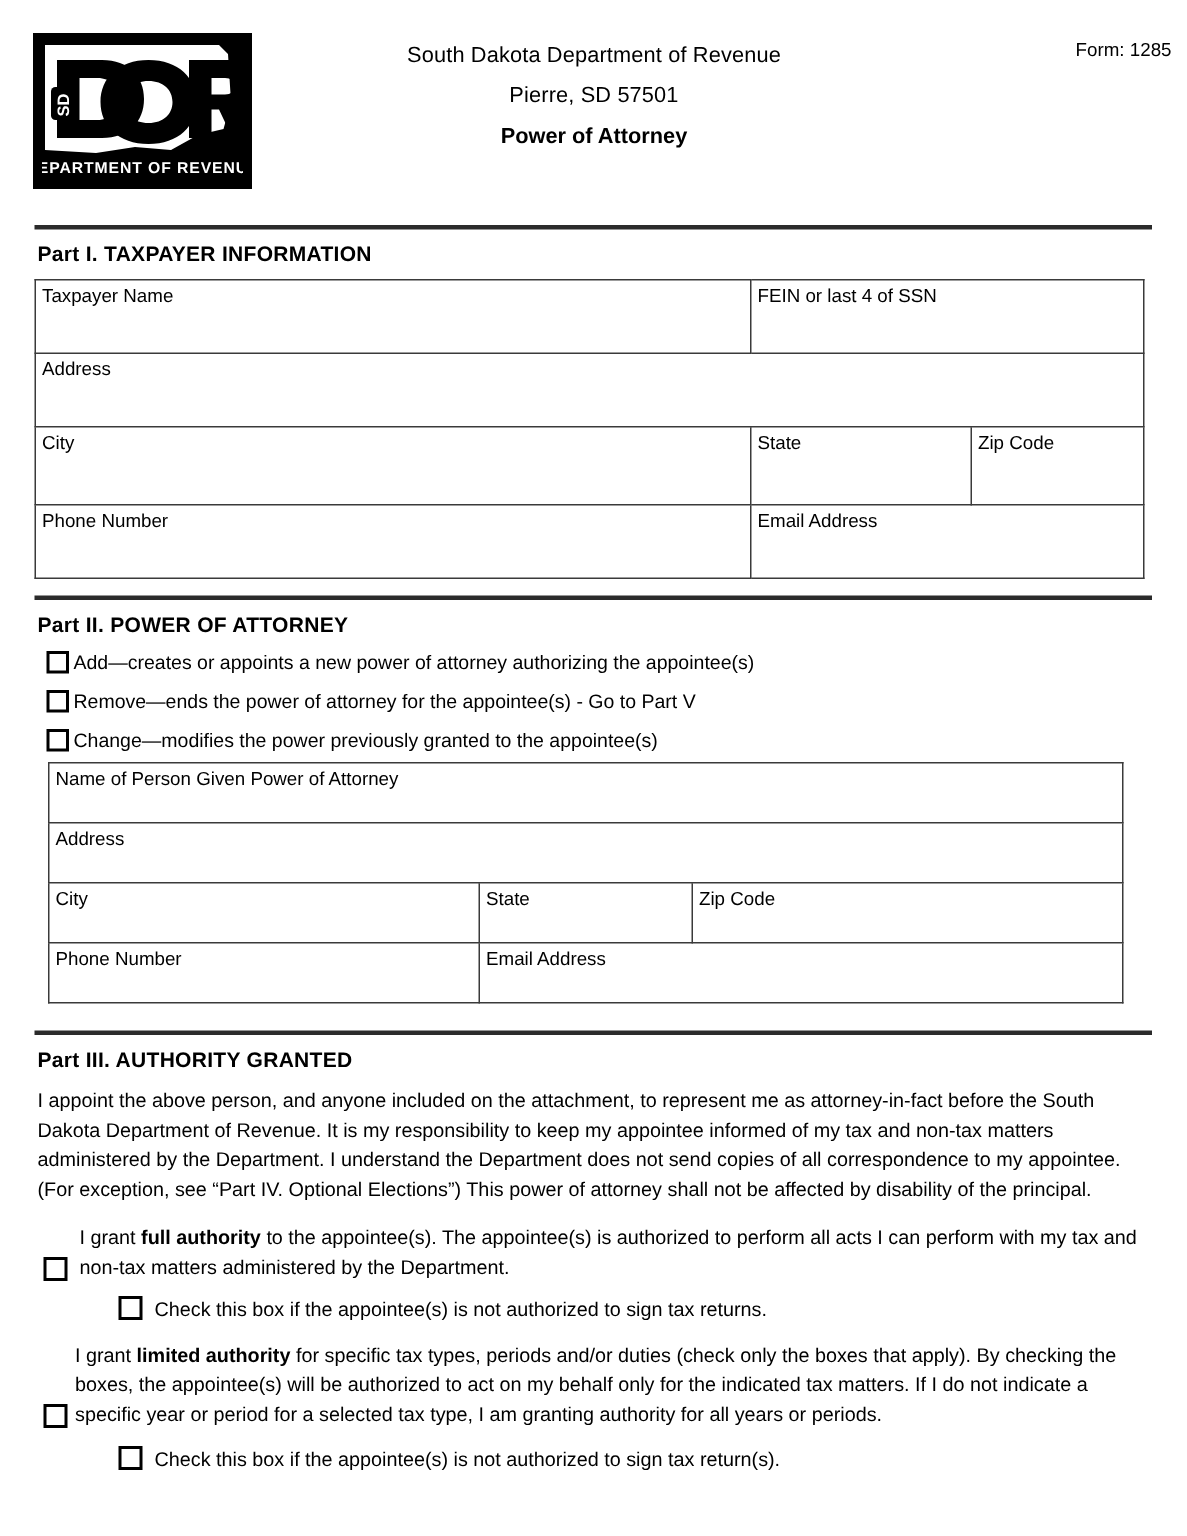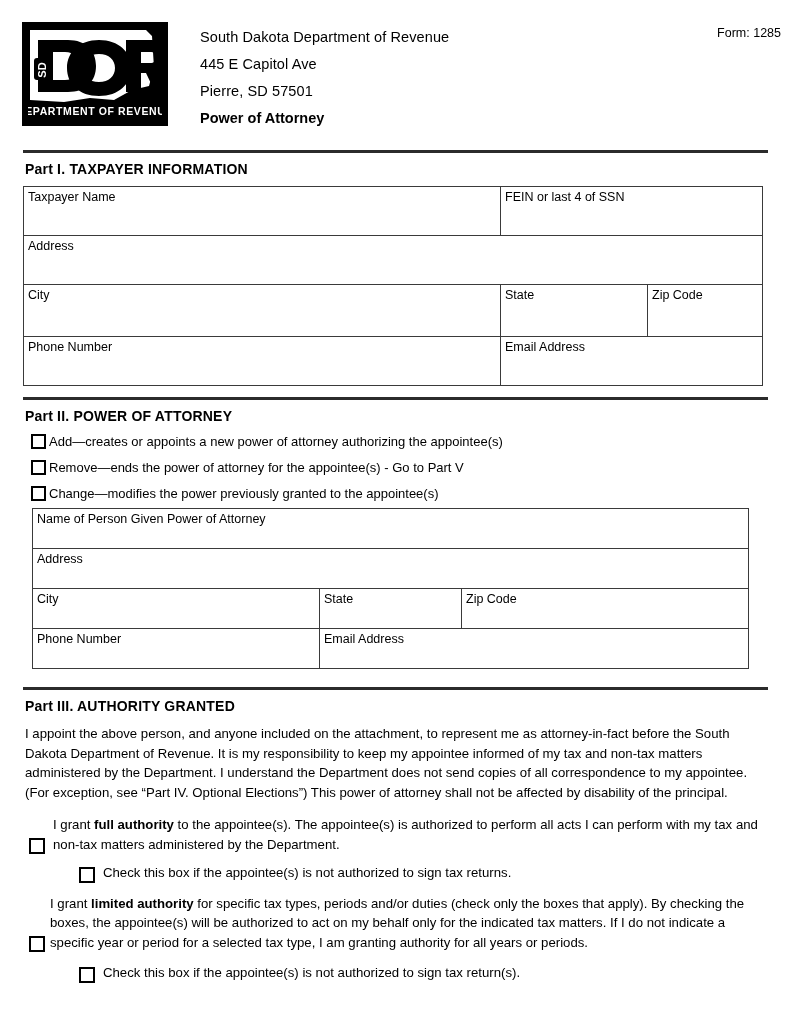--- a/index.html
+++ b/index.html
@@ -38,20 +38,21 @@
     bottom: 6px;
     overflow: hidden;
   }
   #logo svg { display: block; width: 100%; height: 100%; }
 
   #header-center {
     position: absolute;
     left: 200px;
     top: 24px;
     width: 392px;
+    text-align: center;
   }
   .hdr-line {
     font-size: 14.5px;
     line-height: 27px;
     letter-spacing: 0.1px;
     white-space: nowrap;
   }
   .hdr-title {
     font-size: 14.5px;
     font-weight: bold;
@@ -144,21 +145,21 @@
   .p3-grant .cb-box { margin-top: 2px; }
   .p3-grant-text {
     font-size: 13.2px;
     line-height: 19.5px;
     margin-left: 8px;
     text-indent: 0;
   }
   .p3-grant.tight .p3-grant-text { margin-left: 5px; }
   .p3-sub {
     display: flex;
-    align-items: flex-end;
+    align-items: flex-start;
     margin: 9px 0 0 79px;
   }
   .p3-sub-text {
     font-size: 13.2px;
     line-height: 19.5px;
     margin-left: 8px;
   }
   b { font-weight: bold; }
 </style>
 </head>
@@ -187,21 +188,20 @@
         <text x="14" y="46" fill="#ffffff" font-family="Liberation Sans, sans-serif" font-size="11" font-weight="bold" transform="rotate(-90 14 42)" text-anchor="middle">SD</text>
 
         <rect x="0" y="74" width="134" height="18" fill="#000000"></rect>
         <text x="67" y="87" fill="#ffffff" font-family="Liberation Sans, sans-serif" font-size="10.5" font-weight="bold" letter-spacing="0.6" text-anchor="middle">DEPARTMENT OF REVENUE</text>
       </svg>
     </div>
   </div>
 
   <div id="header-center">
     <div class="hdr-line">South Dakota Department of Revenue</div>
-    <div class="hdr-line">445 E Capitol Ave</div>
     <div class="hdr-line">Pierre, SD 57501</div>
     <div class="hdr-title">Power of Attorney</div>
   </div>
 
   <div id="form-number">Form: 1285</div>
 </div>
 
 <div class="sec-rule"></div>
 <div class="sec-heading">Part I. TAXPAYER INFORMATION</div>
 

